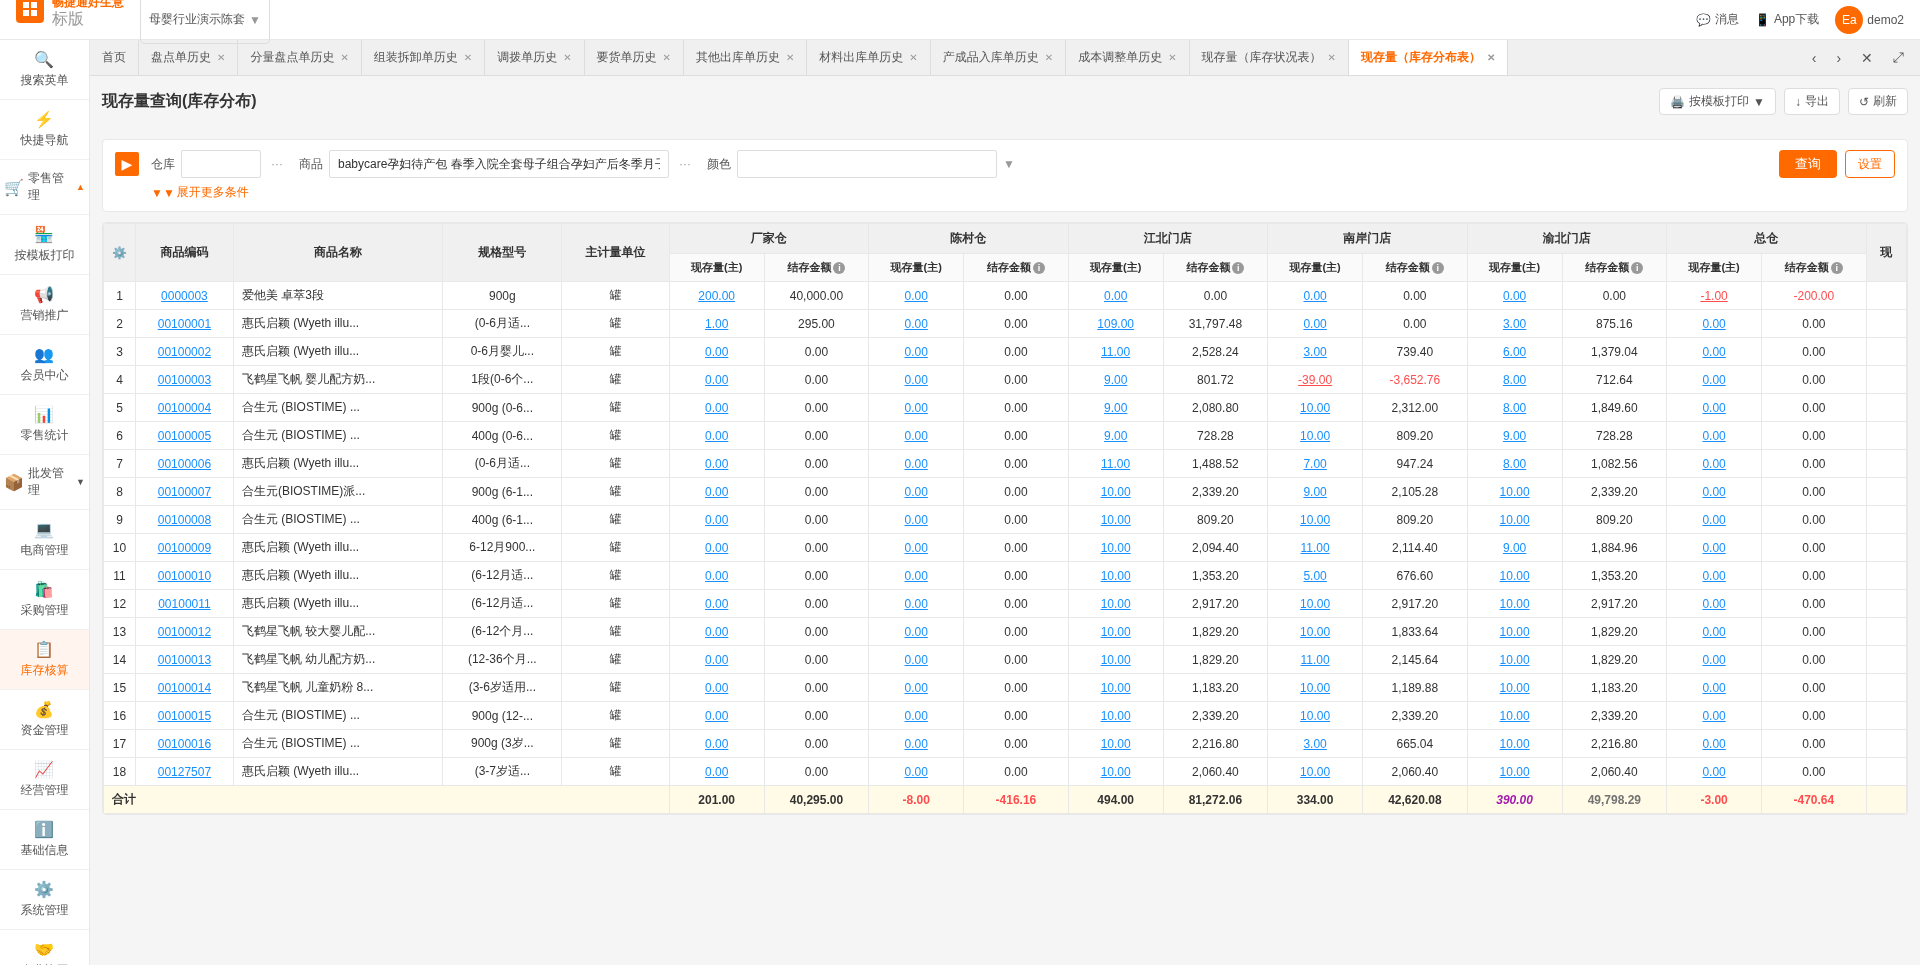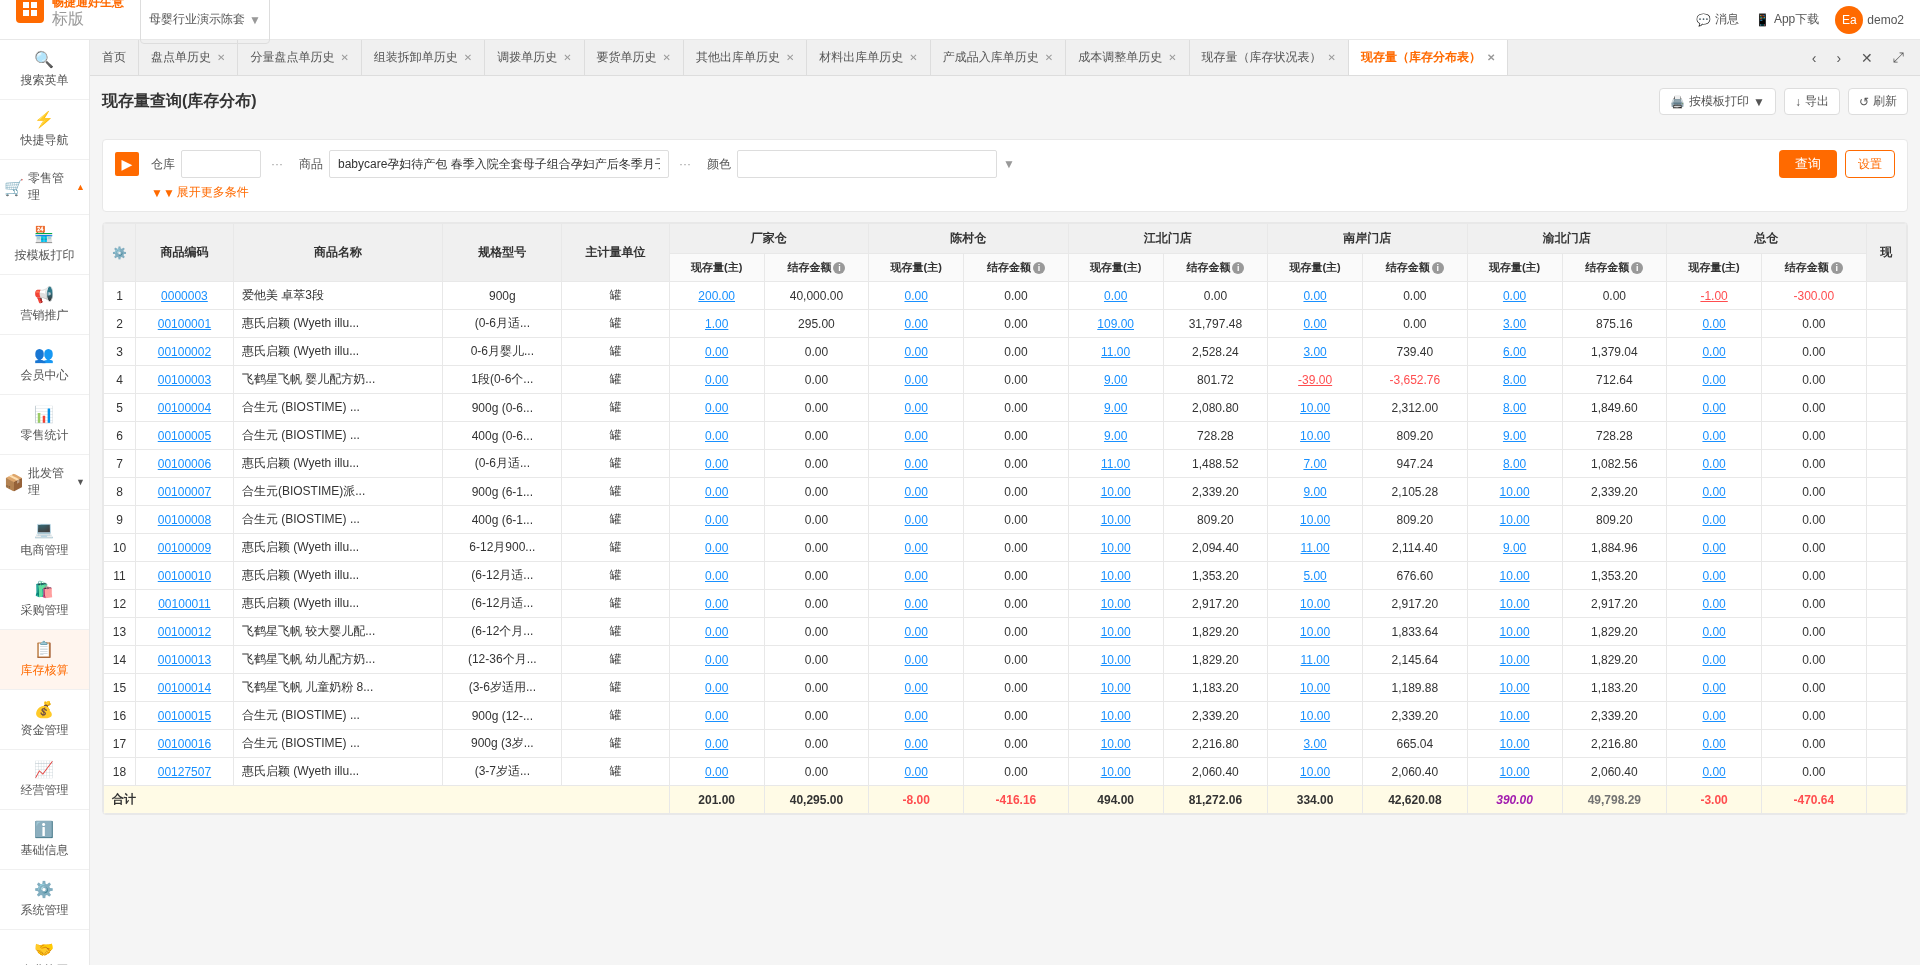--- a/index.html
+++ b/index.html
@@ -594,21 +594,21 @@
     <td>40,000.00</td>
     <td><span class="num-link">0.00</span></td>
     <td>0.00</td>
     <td><span class="num-link">0.00</span></td>
     <td>0.00</td>
     <td><span class="num-link">0.00</span></td>
     <td>0.00</td>
     <td><span class="num-link">0.00</span></td>
     <td>0.00</td>
     <td style="color:#ff4d4f;"><span class="num-link" style="color:#ff4d4f;">-1.00</span></td>
-    <td style="color:#ff4d4f;">-300.00</td>
+    <td style="color:#ff4d4f;">-200.00</td>
     <td></td>
   </tr>
             <tr>
     <td>2</td>
     <td><span class="num-link">00100001</span></td>
     <td class="td-left">惠氏启颖 (Wyeth illu...</td>
     <td>(0-6月适...</td>
     <td>罐</td>
     <td><span class="num-link">1.00</span></td>
     <td>295.00</td>

